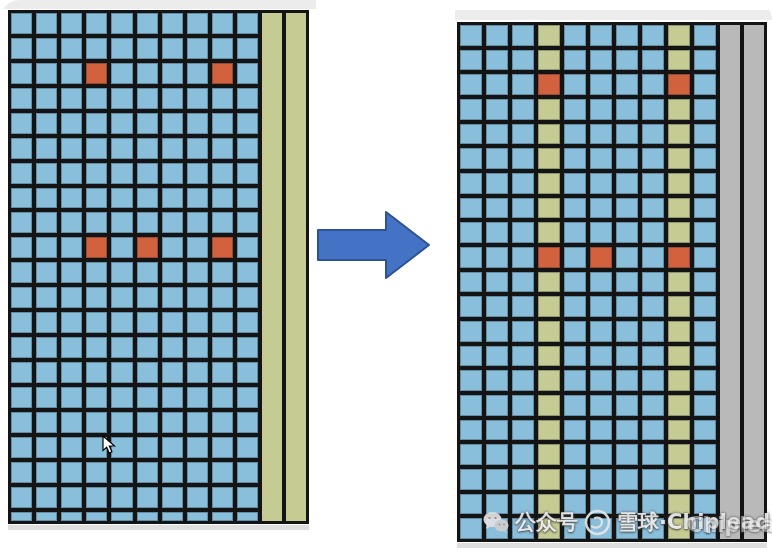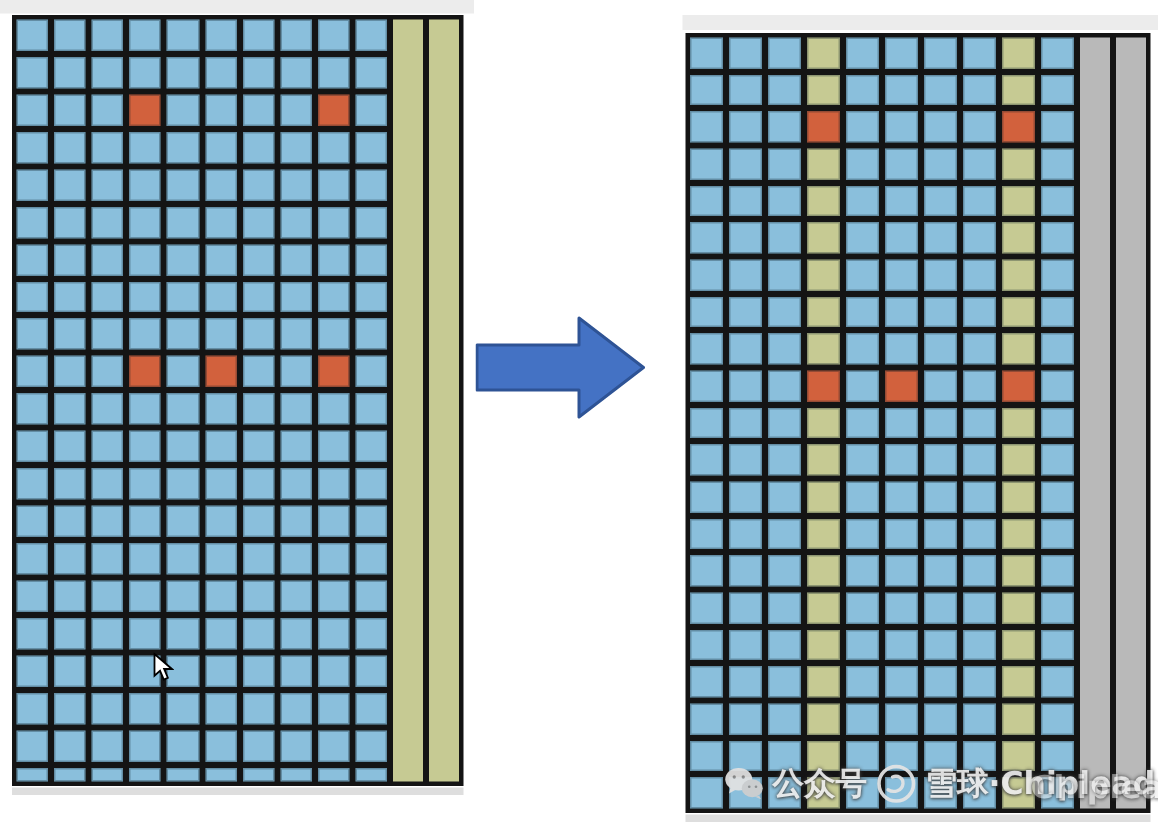--- a/index.html
+++ b/index.html
@@ -6,20 +6,21 @@
     margin: 0; padding: 0;
     background: #ffffff;
     font-family: "DejaVu Sans", "Liberation Sans", sans-serif;
   }
   #canvas {
     position: relative;
     width: 772px;
     height: 554px;
     background: #ffffff;
     overflow: hidden;
+    border-radius: 20px;
   }
   .edge-strip { position: absolute; }
   .panel-shadow { position: absolute; }
 
   
   .panel {
     position: absolute;
     display: flex;
     gap: 4px;
     padding: 3px;

